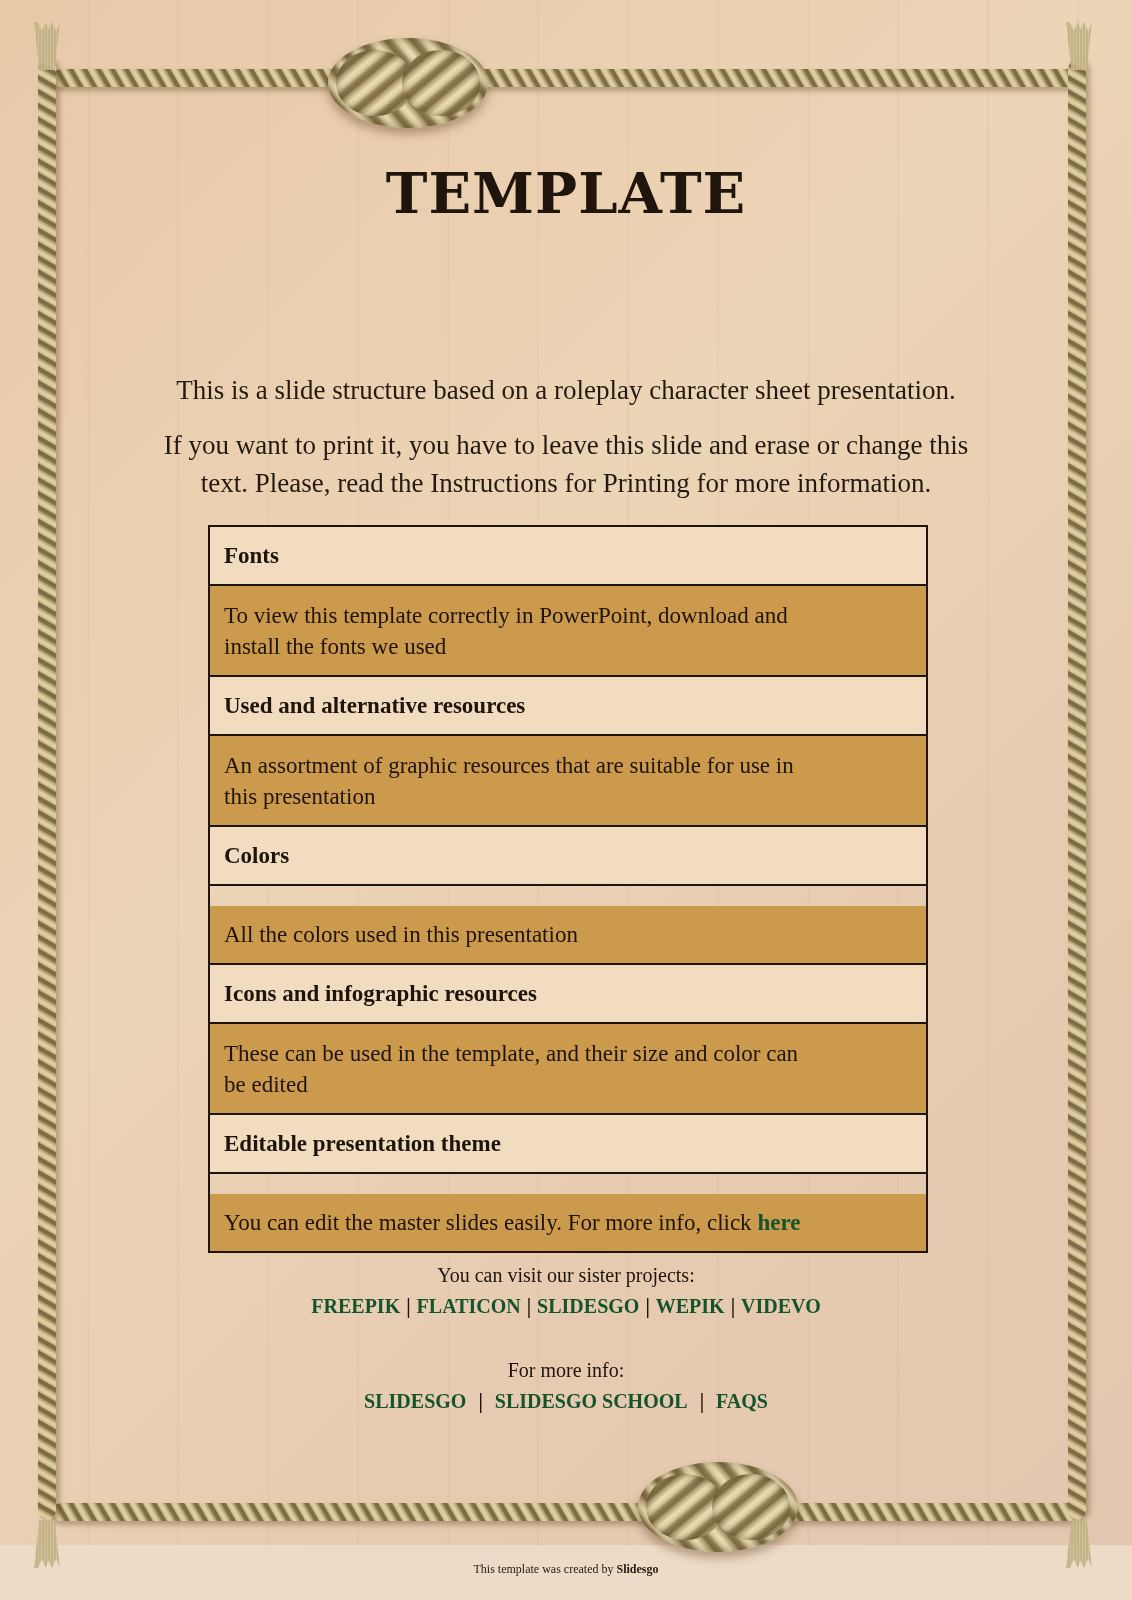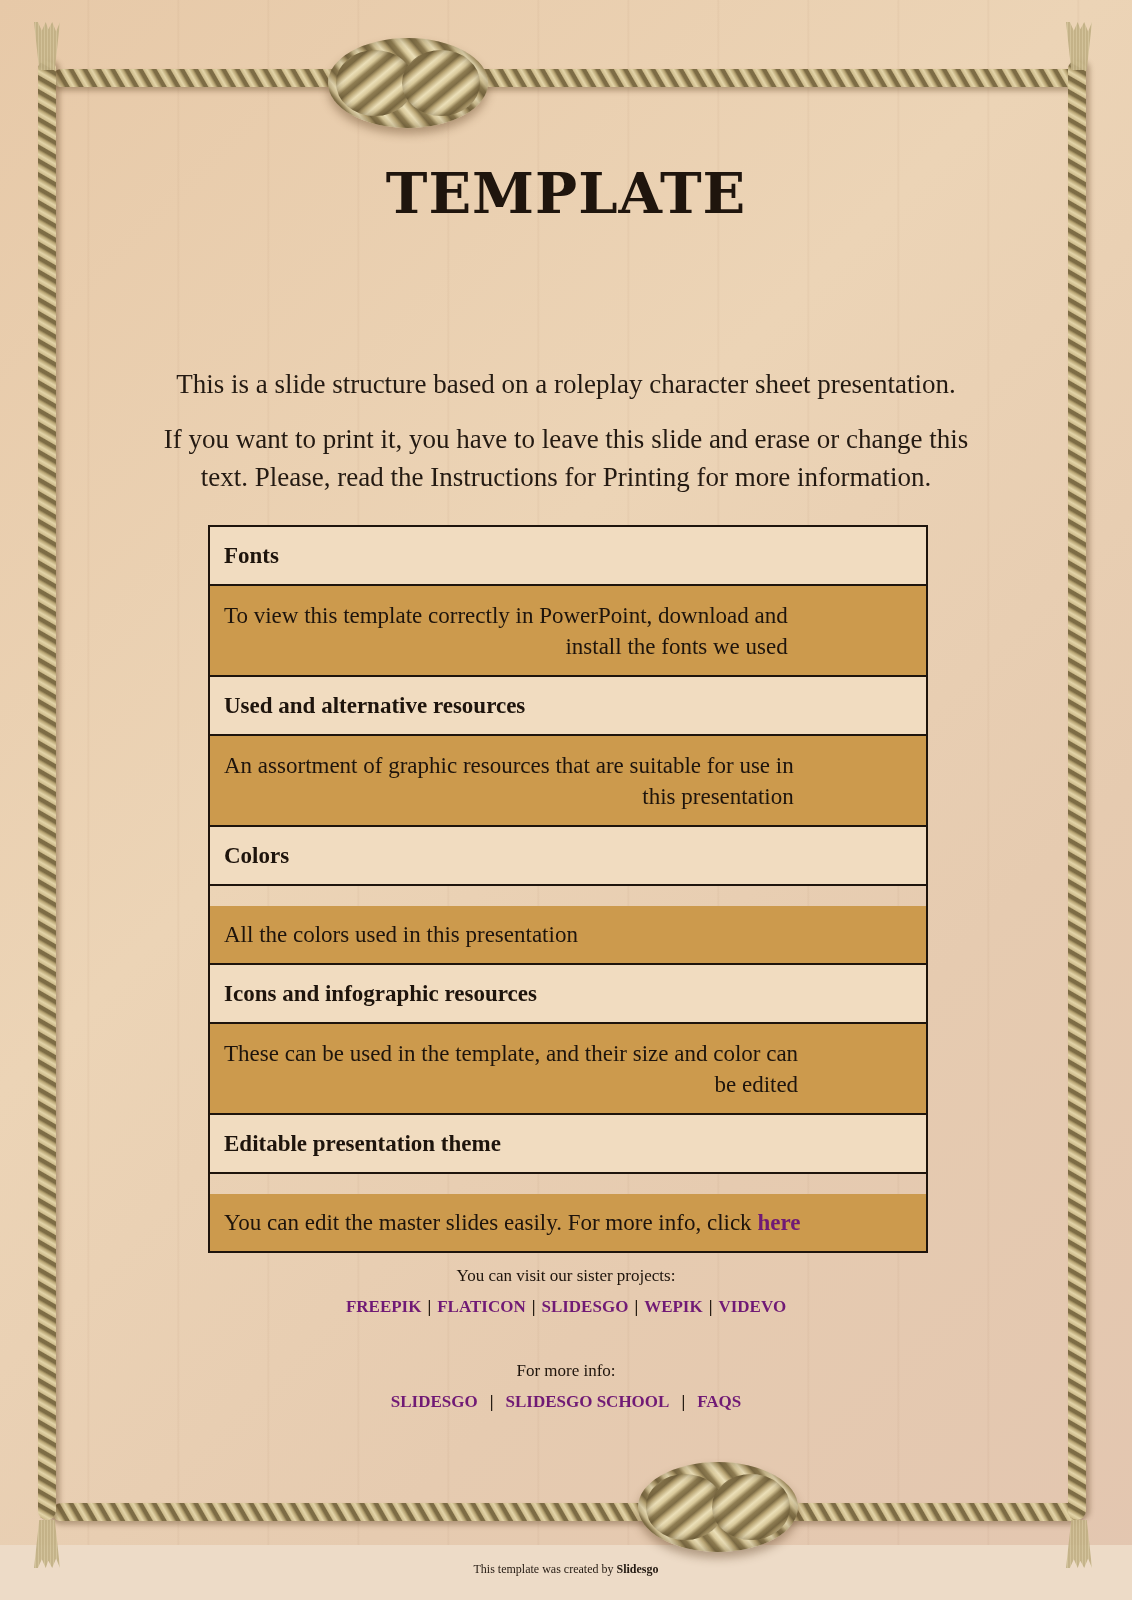--- a/index.html
+++ b/index.html
@@ -56,48 +56,48 @@
   .knot::after { right: 8px; }
 
   .title {
     position: absolute; left: 0; right: 0; top: 160px; text-align: center;
     font-family: "DejaVu Serif", serif; font-weight: bold;
     font-size: 56px; line-height: 66px; letter-spacing: 1px;
     color: #1f150d; font-variant: small-caps; text-transform: uppercase;
   }
   .intro {
     position: absolute; left: 100px; right: 100px; text-align: center;
-    font-size: 27px; line-height: 38px; color: #241a12; margin: 8px;
+    font-size: 27px; line-height: 38px; color: #241a12; margin: 14px;
   }
   .intro.p1 { top: 357px; }
   .intro.p2 { top: 412px; }
 
   .contents-table {
     position: absolute; left: 208px; top: 525px; width: 716px;
-    border: 2px solid #1e140c; border-collapse: collapse; text-align: right;
+    border: 2px solid #1e140c; border-collapse: collapse;
   }
   .row {
     border-bottom: 2px solid #1e140c; padding: 0 14px;
     font-size: 23px; line-height: 31px; display: flex; align-items: center;
   }
   .row:last-child { border-bottom: none; }
   .row.head { background: #f1dcc0; font-weight: bold; height: 57px; }
   .row.desc { background: #cc9a4d; }
   .row.desc.two { height: 89px; }
   .row.desc.one { height: 57px; margin-top: 20px; }
   .row .bold { font-weight: bold; }
 
   .sister {
-    position: absolute; left: 0; right: 0; text-align: center; font-size: 17px; line-height: 31px;
+    position: absolute; left: 0; right: 0; text-align: center; font-size: 20px; line-height: 31px;
   }
   .sister.label1 { top: 1260px; }
   .sister.links1 { top: 1291px; font-weight: bold; }
   .sister.label2 { top: 1355px; }
   .sister.links2 { top: 1386px; font-weight: bold; }
-  .link { color: #701a75; text-decoration: none; cursor: pointer; }
+  .link { color: #14532d; text-decoration: none; cursor: pointer; }
   .sep { padding: 0 6px; }
   .sep.wide { padding: 0 12px; }
 
   .credit {
     position: absolute; left: 0; right: 0; top: 1562px; text-align: center;
     font-size: 12px; color: #241a12;
   }
   .credit b { font-weight: bold; }
 </style>
 </head>

